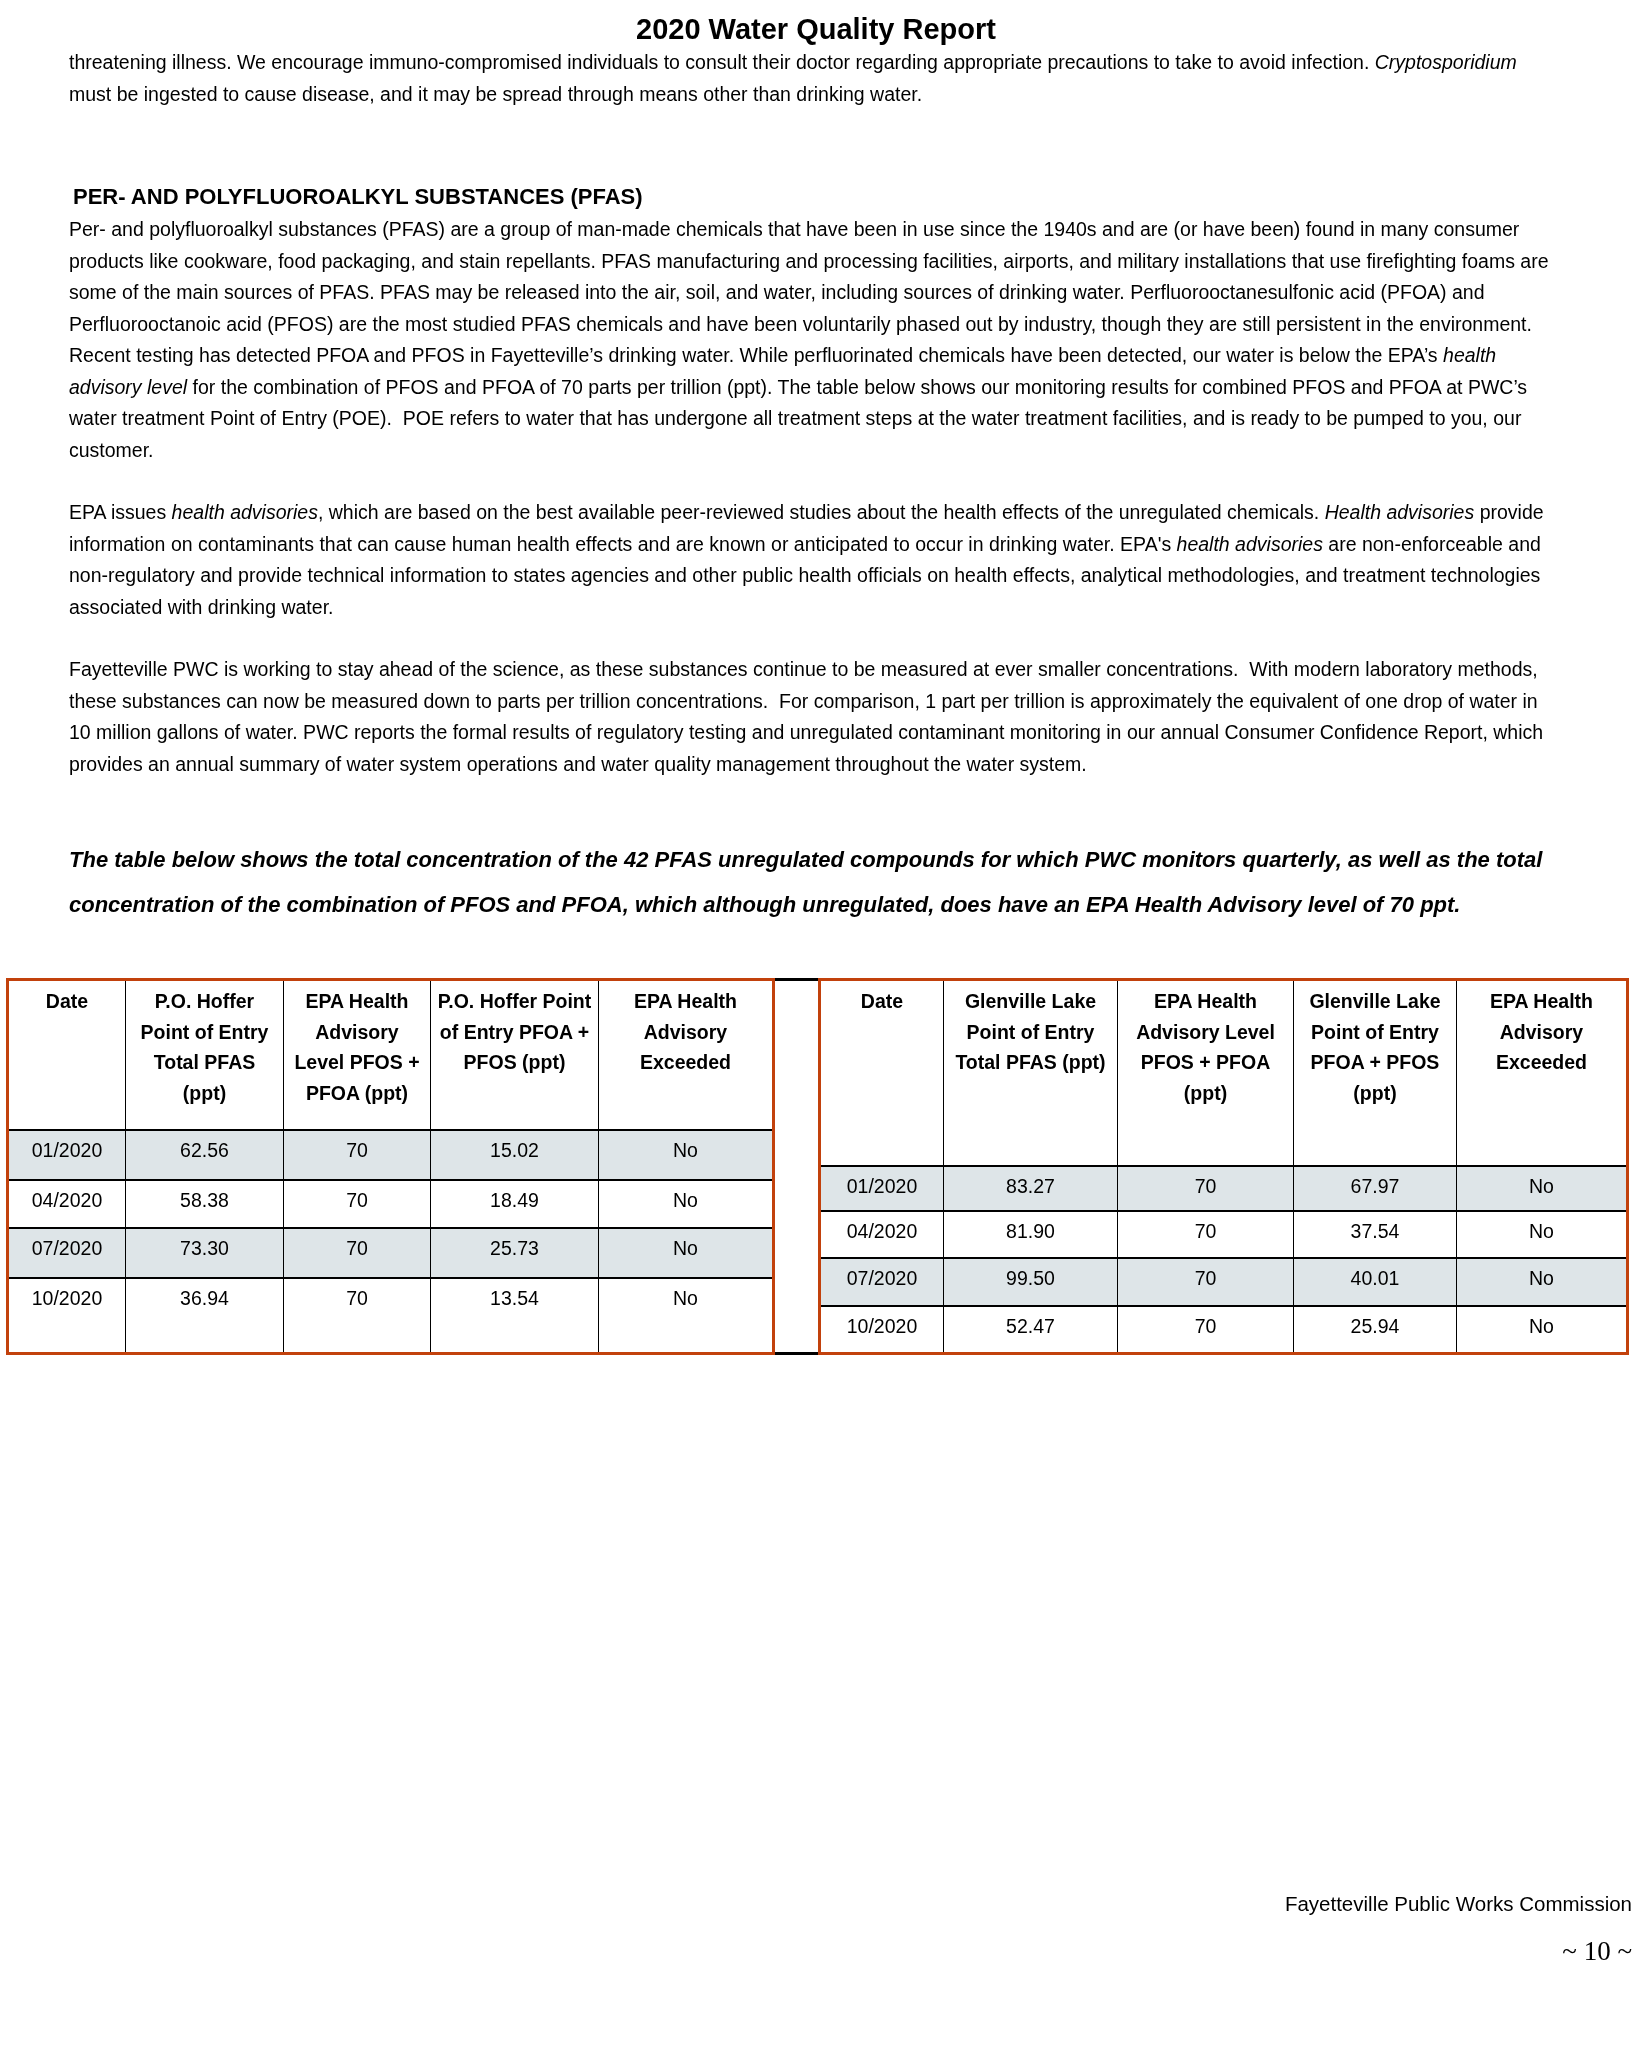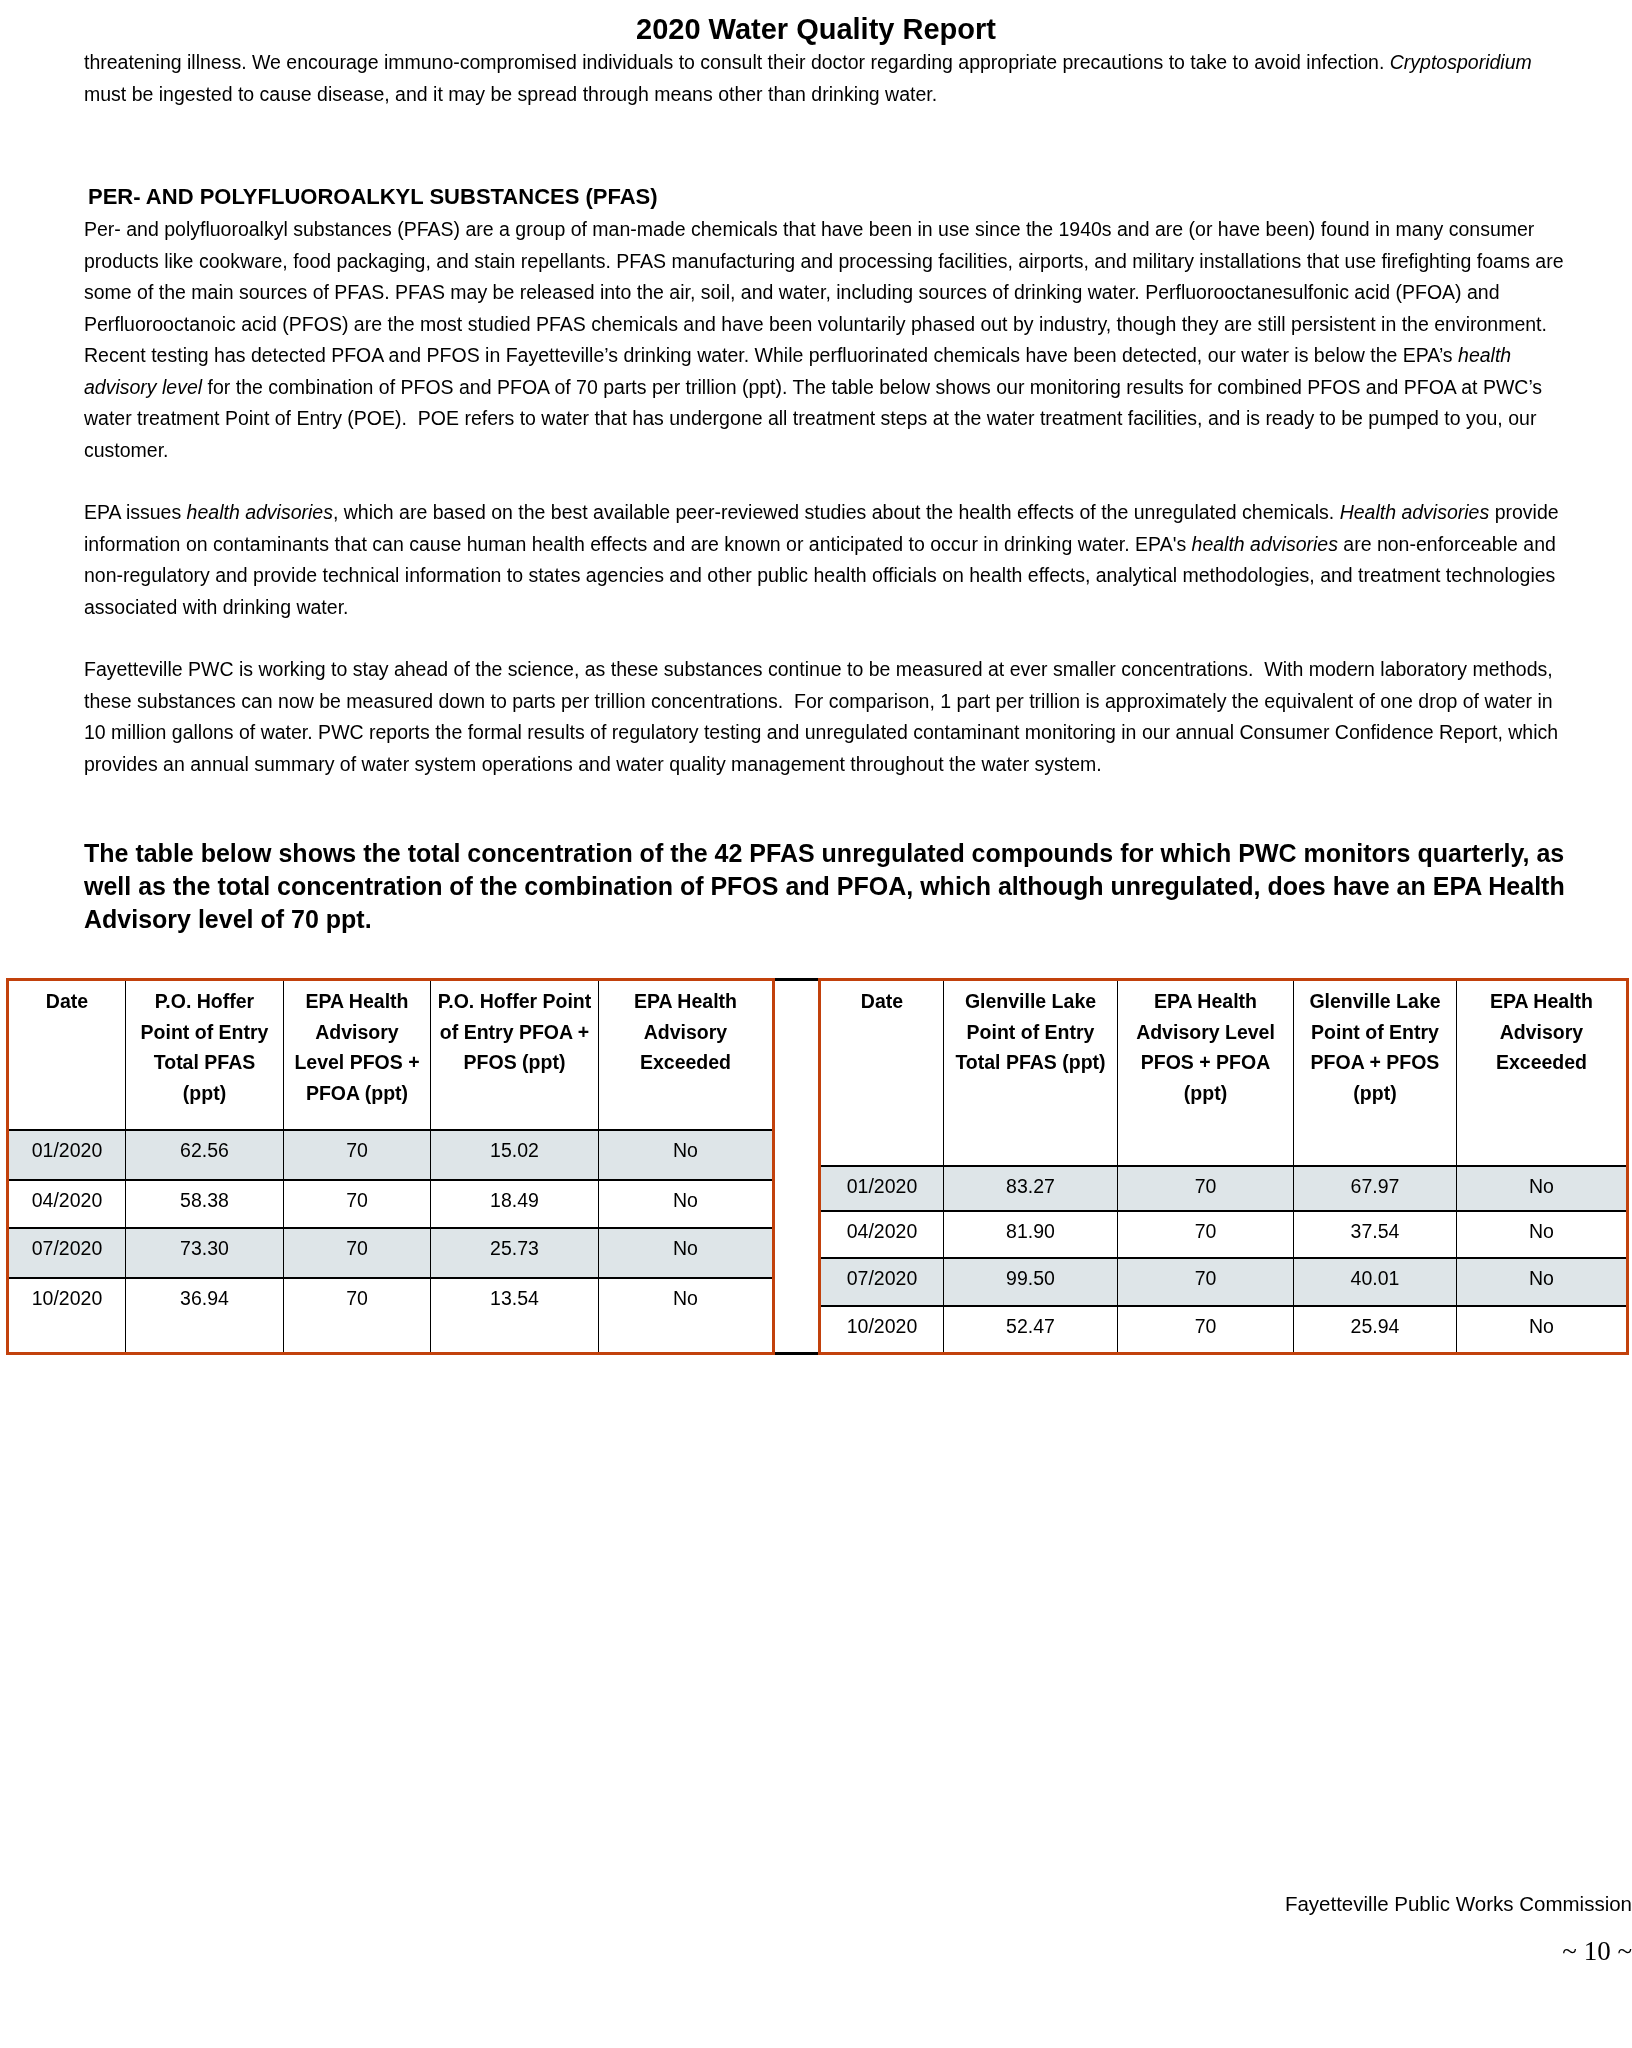--- a/index.html
+++ b/index.html
@@ -17,42 +17,43 @@
     margin: 0;
     padding-top: 12px;
     text-align: center;
     font-size: 29px;
     font-weight: bold;
     line-height: 34px;
   }
   .content {
     position: absolute;
     top: 47px;
-    left: 84px;
+    left: 69px;
     width: 1490px;
     font-size: 19.5px;
     line-height: 31.5px;
   }
   .content p { margin: 0; white-space: pre-wrap; }
   .para-intro { margin-top: 6px; }
   .section-heading {
     margin: 4px;
     margin-top: 74px;
     font-size: 22px;
     font-weight: bold;
     line-height: 26px;
   }
   .para-p1 { margin-top: 5px; }
   .para-p2 { margin-top: 0; }
   .para-gap { margin-top: 31px !important; }
   .note-para {
     margin-top: 57px !important;
     font-weight: bold;
-    font-size: 25px;
-    line-height: 33px;
+    font-style: italic;
+    font-size: 22px;
+    line-height: 45px;
   }
   .i { font-style: italic; }
 
   .tables-row {
     position: absolute;
     top: 978px;
     left: 6px;
     display: flex;
     align-items: stretch;
   }

